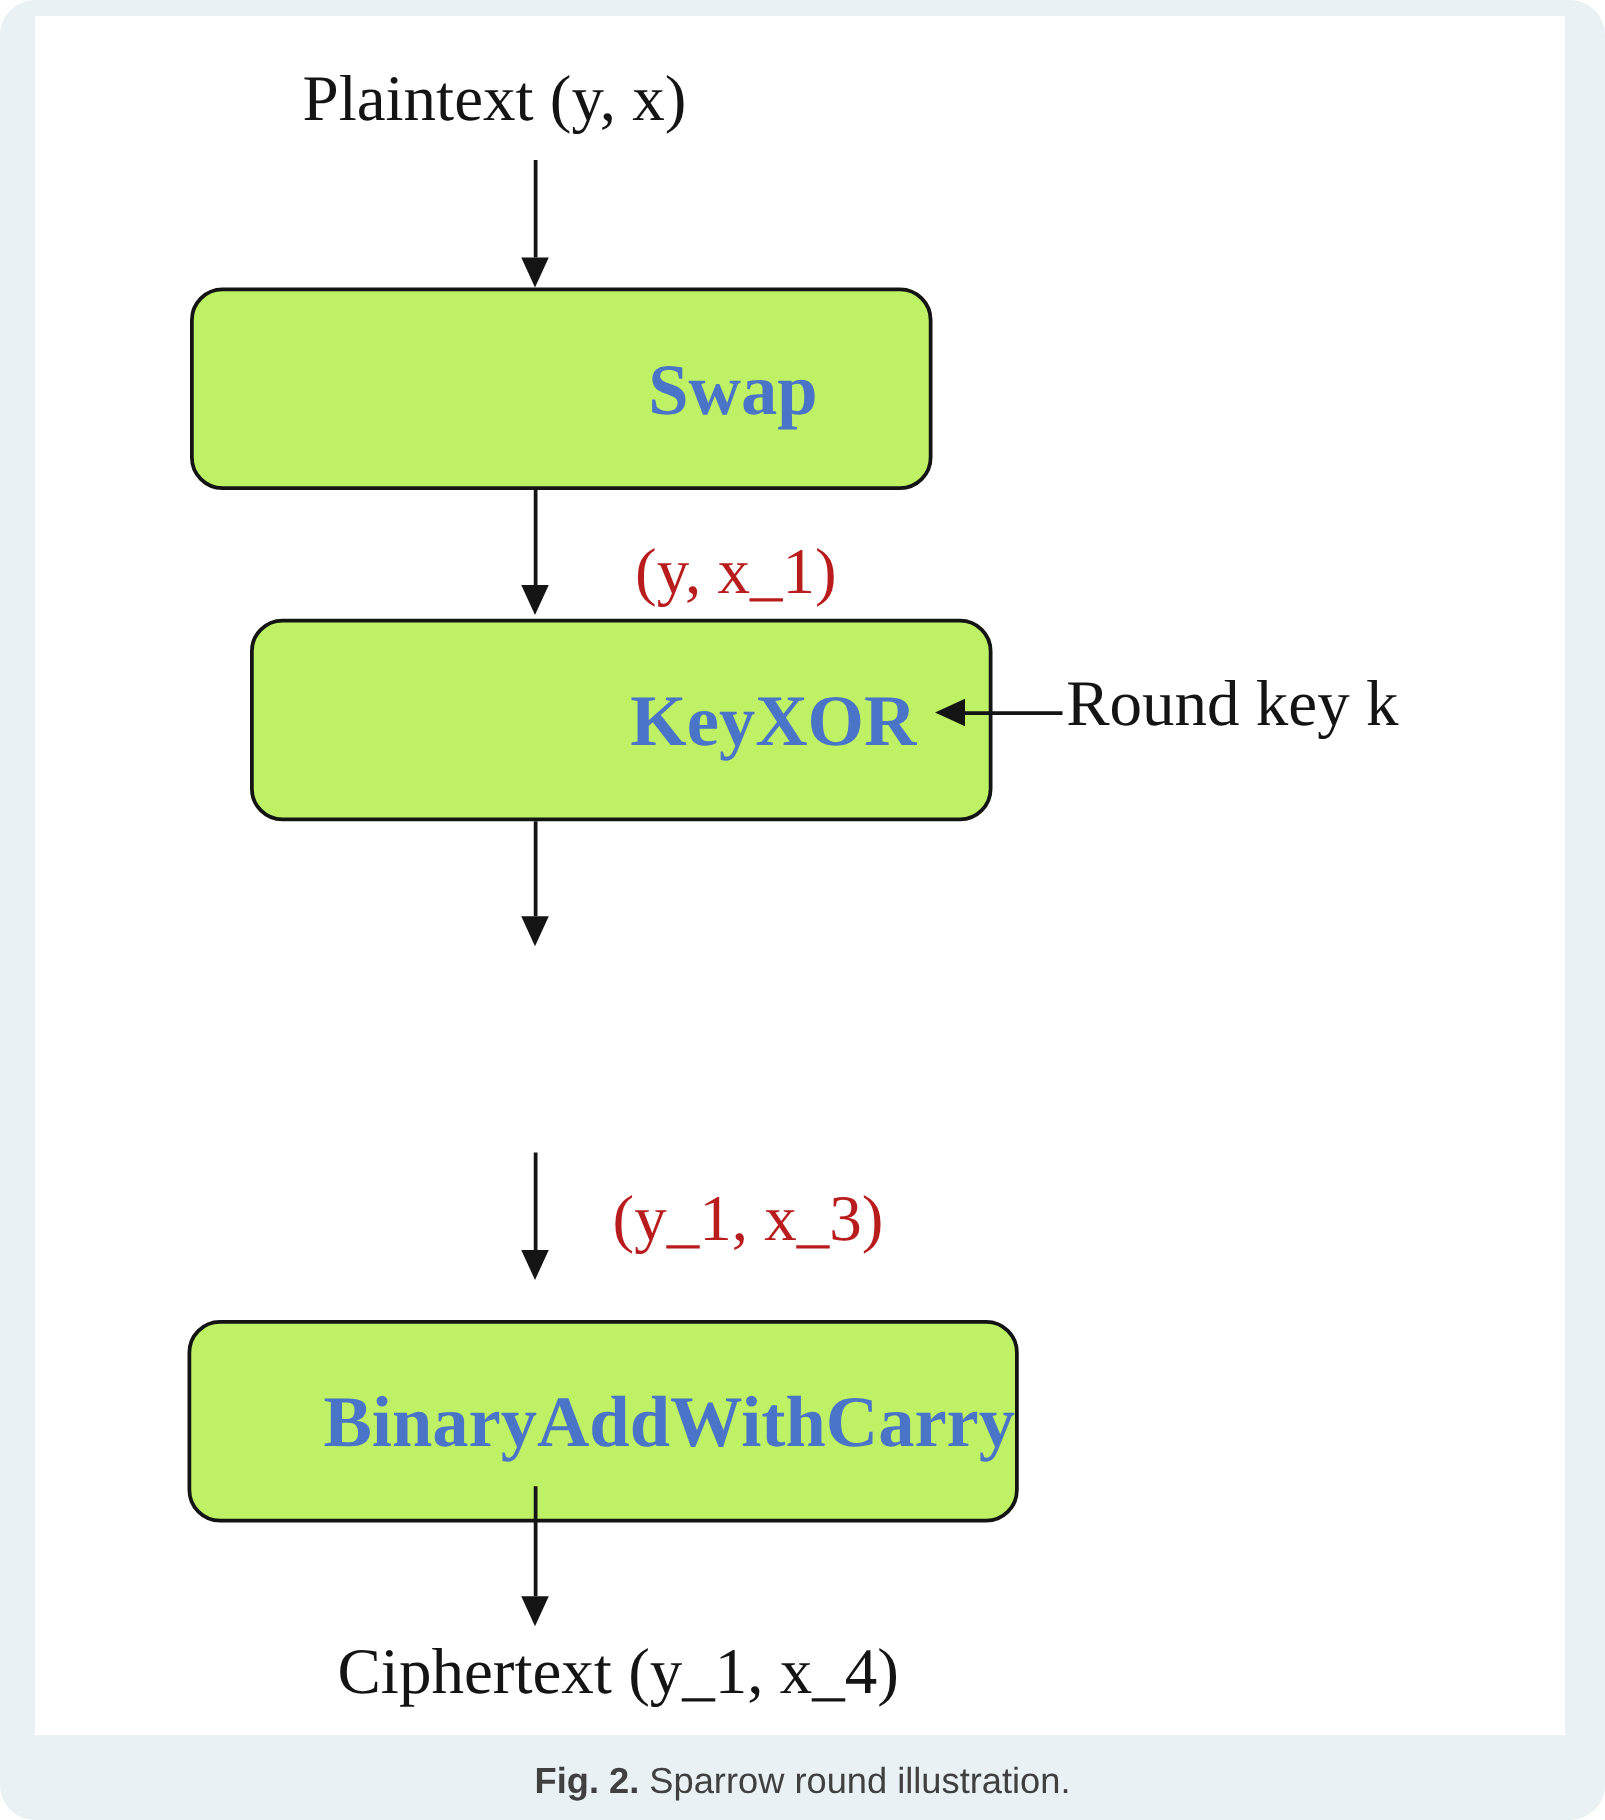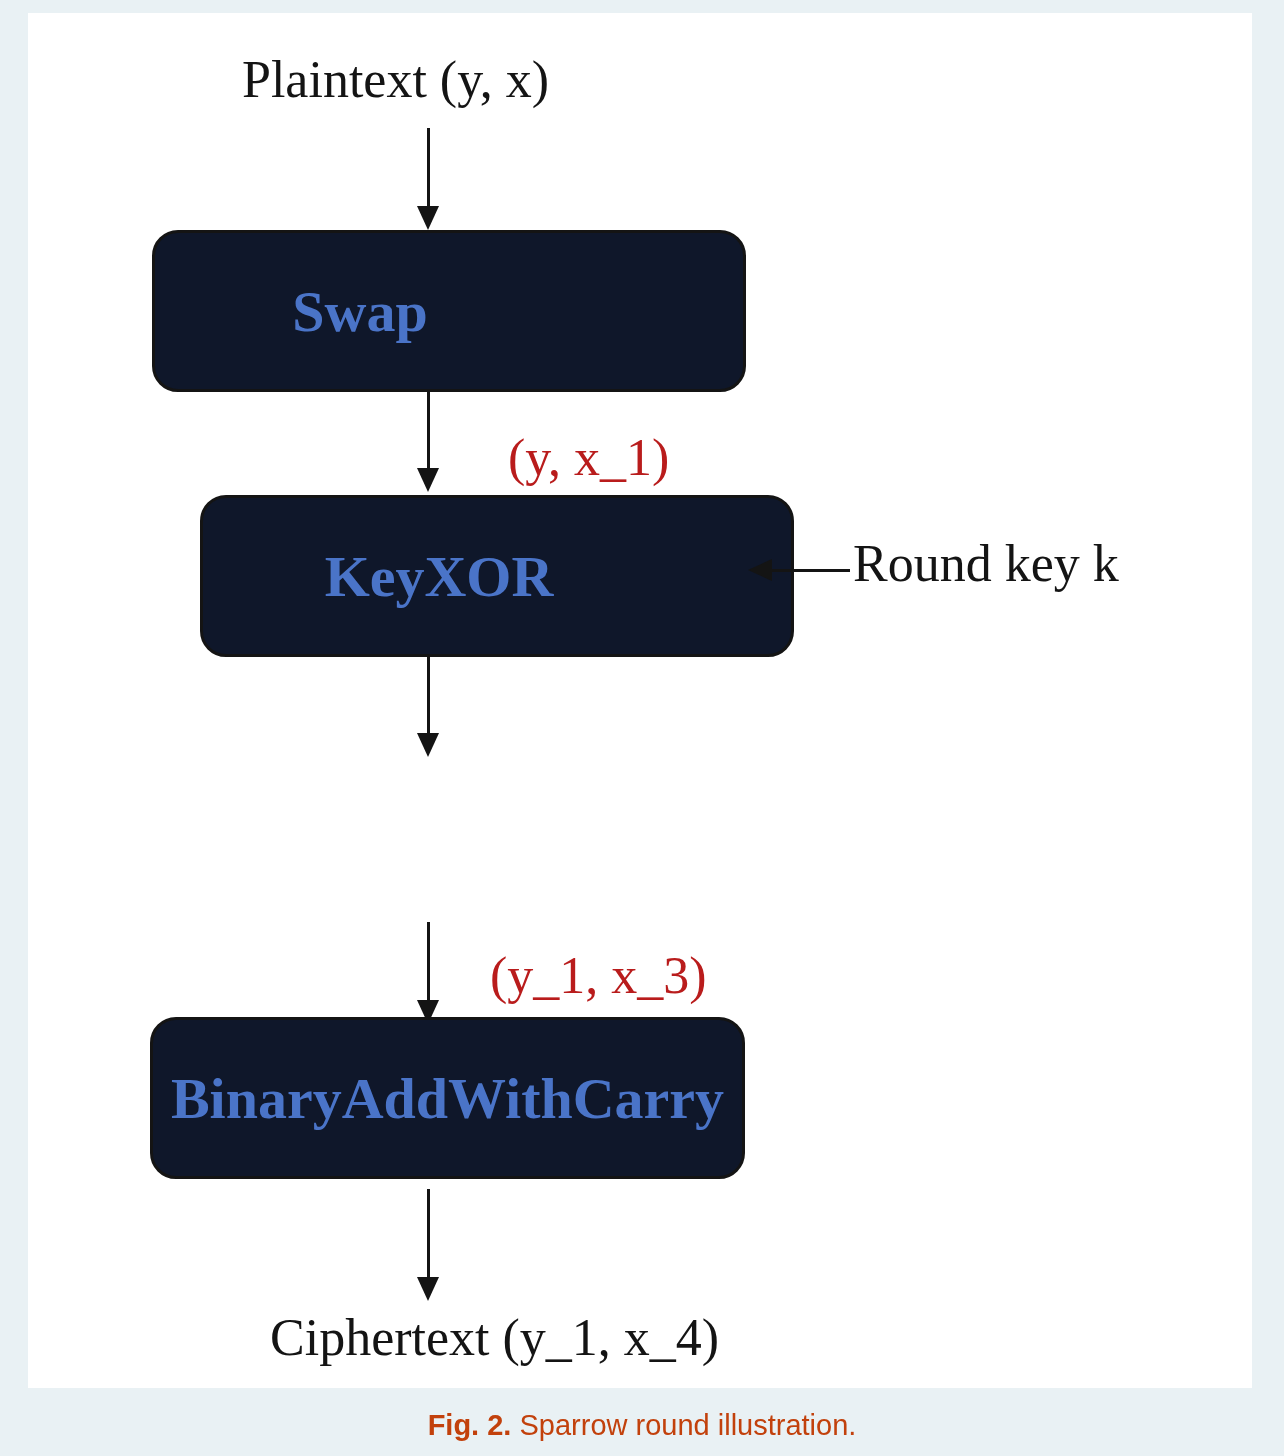--- a/index.html
+++ b/index.html
@@ -3,20 +3,21 @@
 <meta charset="utf-8">
 <style>
   html, body { margin: 0; padding: 0; }
   .page {
     position: relative;
     width: 1284px;
     height: 1456px;
     background: #e9f1f4;
     font-family: "Liberation Serif", serif;
     overflow: hidden;
+    border-radius: 28px;
   }
   .panel {
     position: absolute;
     left: 28px; top: 13px;
     width: 1224px; height: 1375px;
     background: #ffffff;
   }
   
   .io-label {
     position: absolute;
@@ -32,38 +33,38 @@
     line-height: 1.15;
     white-space: nowrap;
   }
   
   .node {
     position: absolute;
     left: 152px;
     width: 594px;
     height: 162px;
     box-sizing: border-box;
-    background: #0f172a;
+    background: #bef264;
     border: 3px solid #141414;
     border-radius: 26px;
     display: flex;
     align-items: center;
-    justify-content: center;
+    justify-content: flex-end;
   }
   .node-label {
     font-weight: bold;
     font-size: 58px;
     color: #4a74c8;
     white-space: nowrap;
     transform: translateX(var(--dx, 0px));
   }
   .node-swap  { top: 230px; }
   .node-xor   { top: 495px; margin-left: 48px; }
   .node-shift { top: 760px; }
-  .node-bawc  { top: 1017px; left: 150px; width: 595px; }
+  .node-bawc  { top: 1056px; left: 150px; width: 665px; }
   
   .varrow {
     position: absolute;
     left: 428px;
     transform: translateX(-50%);
     display: flex;
     flex-direction: column;
     align-items: center;
   }
   .varrow .shaft {
@@ -94,21 +95,21 @@
     background: #141414;
   }
   
   .caption {
     position: absolute;
     left: 0; top: 1408px;
     width: 100%;
     text-align: center;
     font-family: "Liberation Sans", sans-serif;
     font-size: 29px;
-    color: #c2410c;
+    color: #404040;
     line-height: 1.2;
   }
   .caption .prefix { font-weight: bold; }
 </style>
 </head>
 <body>
 
 <div class="page">
 
   <div class="panel"></div>

